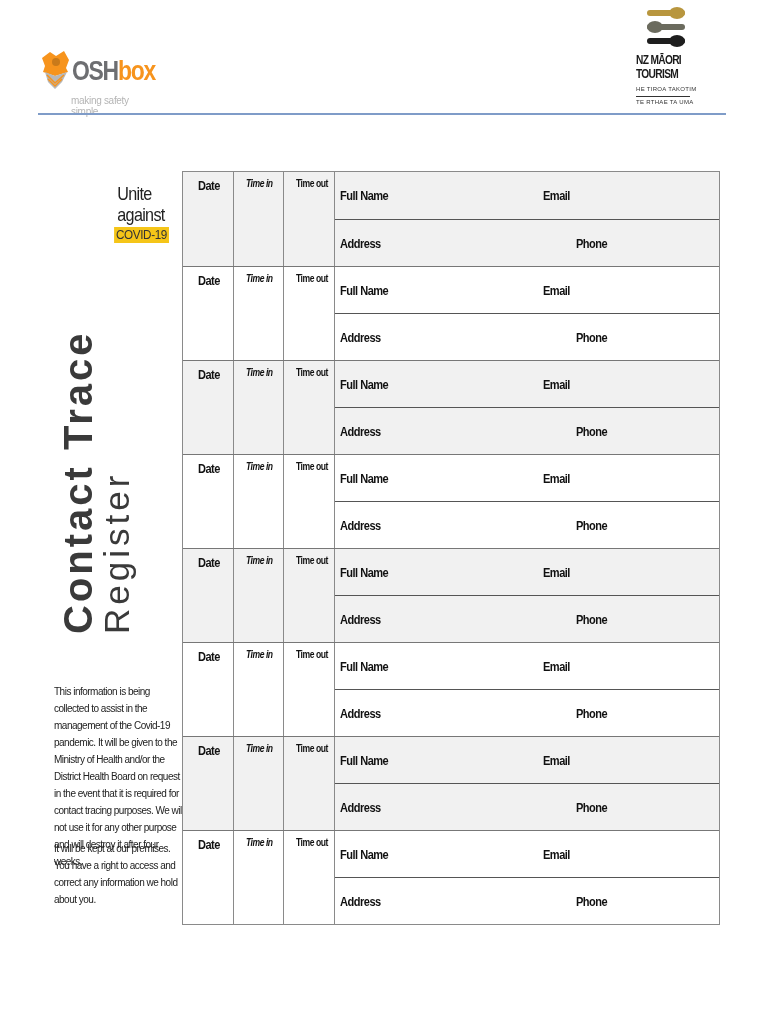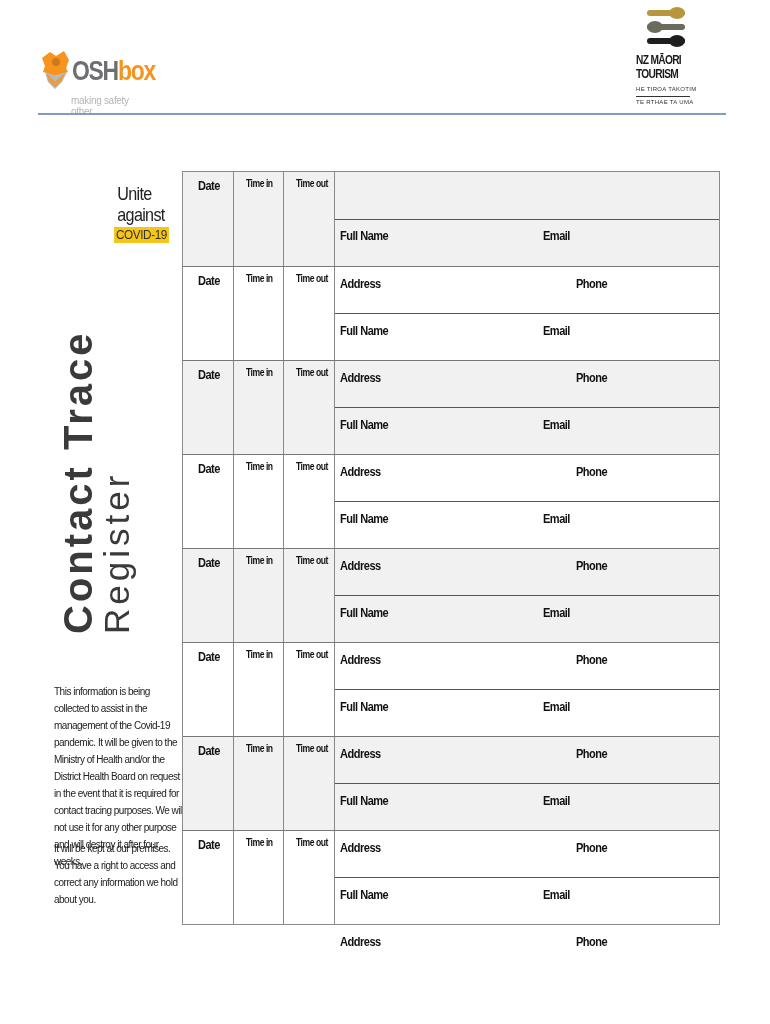--- a/index.html
+++ b/index.html
@@ -40,47 +40,47 @@
   .notes p { margin:0; }
 
   
   .register { left:182px; top:171px; width:538px; border:1.5px solid #8a8a8a; border-bottom:1.5px solid #8a8a8a; box-sizing:border-box;text-align:center; }
   .row { display:flex; height:94px; border-top:1.5px solid #777; box-sizing:border-box; }
   .row:first-child { border-top:none; }
   .row.grey { background:#f1f1f1; }
   .row.white { background:#ffffff; }
   .cell { box-sizing:border-box; border-right:1.5px solid #8a8a8a; position:relative; }
   .c-date { width:51px; }
-  .c-tin { width:50px; }
+  .c-tin { width:50px;font-style:italic; }
   .c-tout { width:51px; }
   .c-details { flex:1; border-right:none; display:flex; flex-direction:column; }
   .lbl-date { position:absolute; left:15px; top:6px; font-weight:bold; font-size:13px; letter-spacing:-0.6px; transform:scaleX(0.85); transform-origin:left top; }
   .lbl-time { position:absolute; left:12px; top:5px; font-weight:bold; font-size:11px; letter-spacing:-0.6px; transform:scaleX(0.78); transform-origin:left top; white-space:nowrap; }
-  .sub { flex:1; position:relative; box-sizing:border-box;margin-top:40px; }
+  .sub { flex:1; position:relative; box-sizing:border-box; }
   .sub.top { border-bottom:1.5px solid #555; }
   .lbl-name, .lbl-address { position:absolute; left:5px; font-weight:bold; font-size:13px; letter-spacing:-0.6px; transform:scaleX(0.85); transform-origin:left top; white-space:nowrap; }
   .lbl-name { top:16px; }
   .lbl-address { top:16px; }
   .lbl-email { position:absolute; left:208px; top:16px; font-weight:bold; font-size:13px; letter-spacing:-0.6px; transform:scaleX(0.85); transform-origin:left top; }
   .lbl-phone { position:absolute; left:241px; top:16px; font-weight:bold; font-size:13px; letter-spacing:-0.6px; transform:scaleX(0.85); transform-origin:left top; }
 </style>
 </head>
 <body>
 
 <div class="abs osh-logo">
   <svg class="osh-mark" viewBox="0 0 30 40">
     <polygon points="2,8 10,2 16,6 24,1 29,10 26,18 28,22 15,26 3,22 5,16" fill="#f7941d"></polygon>
     <circle cx="16" cy="12" r="4" fill="#c97a1a"></circle>
     <polygon points="5,22 15,26 27,22 22,32 15,39 8,32" fill="#b8b8b8"></polygon>
     <path d="M7,25 L15,33 L24,25 M8,29 L15,36 L22,29" stroke="#f7941d" stroke-width="1.5" fill="none"></path>
   </svg>
   <div class="osh-text">
     <span class="o1">OSH</span><span class="o2">box</span>
   </div>
-  <div class="osh-tag">making safety other</div>
+  <div class="osh-tag">making safety simple</div>
 </div>
 
 <div class="abs nzmt">
   <div class="paddle" style="top:6px;width:38px;background:#b8963e;">
       <span class="blade" style="background:#b8963e;"></span>
     </div>
   <div class="paddle" style="top:20px;width:38px;background:#6b6b5e;">
       <span class="blade" style="left:0;right:auto;background:#6b6b5e;"></span>
     </div>
   <div class="paddle" style="top:34px;width:38px;background:#1e1e1e;">

